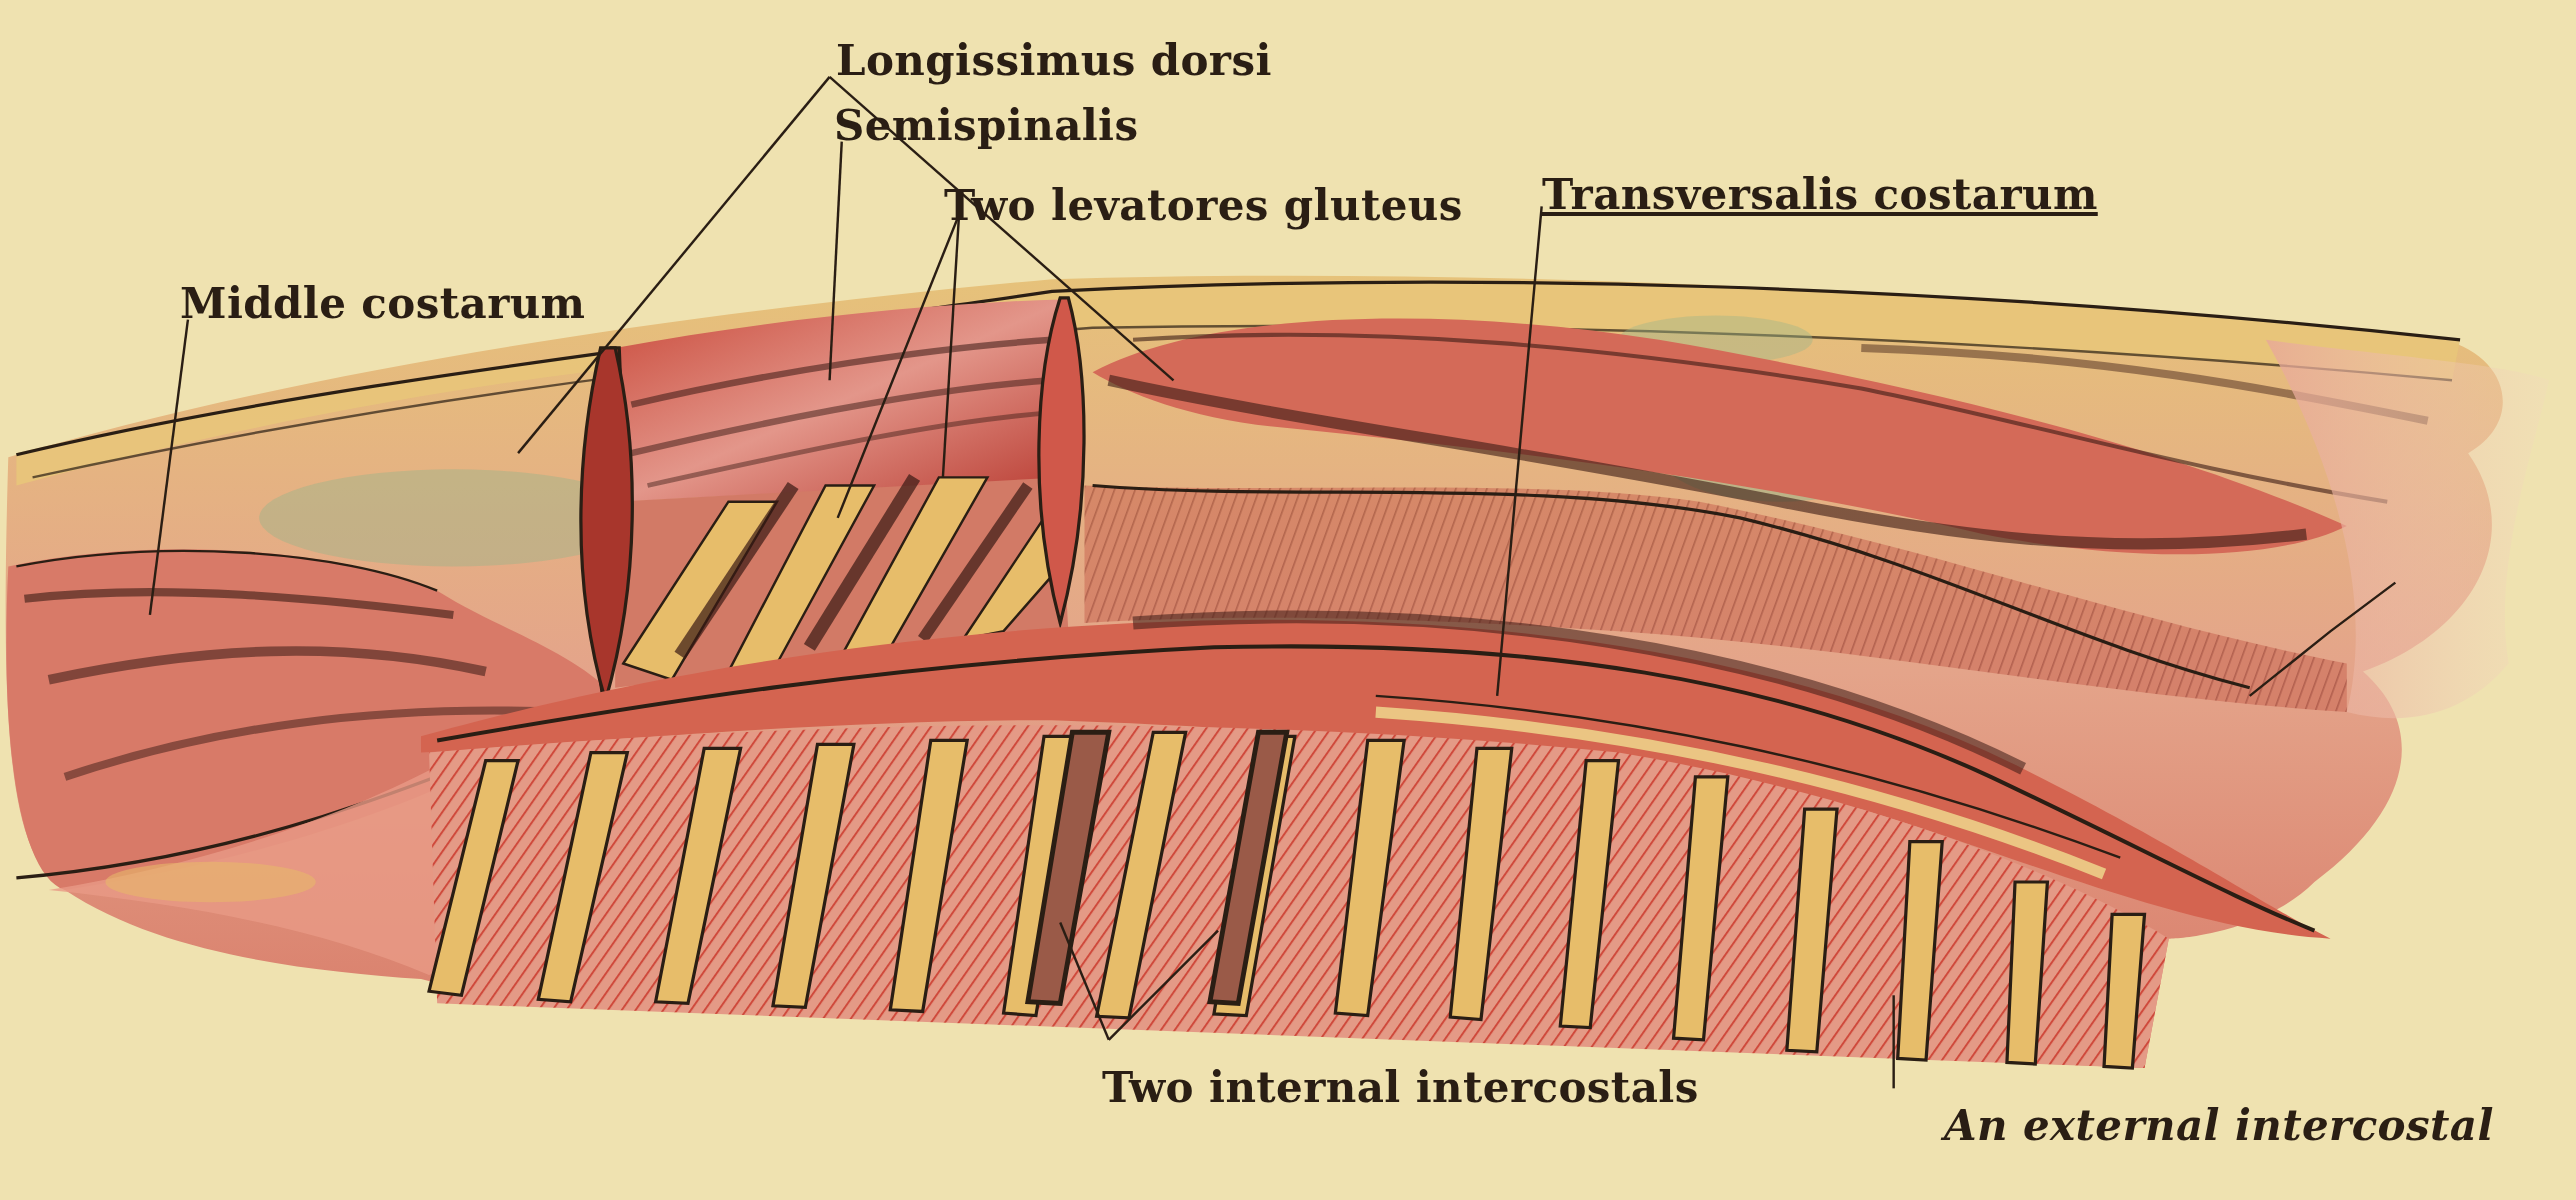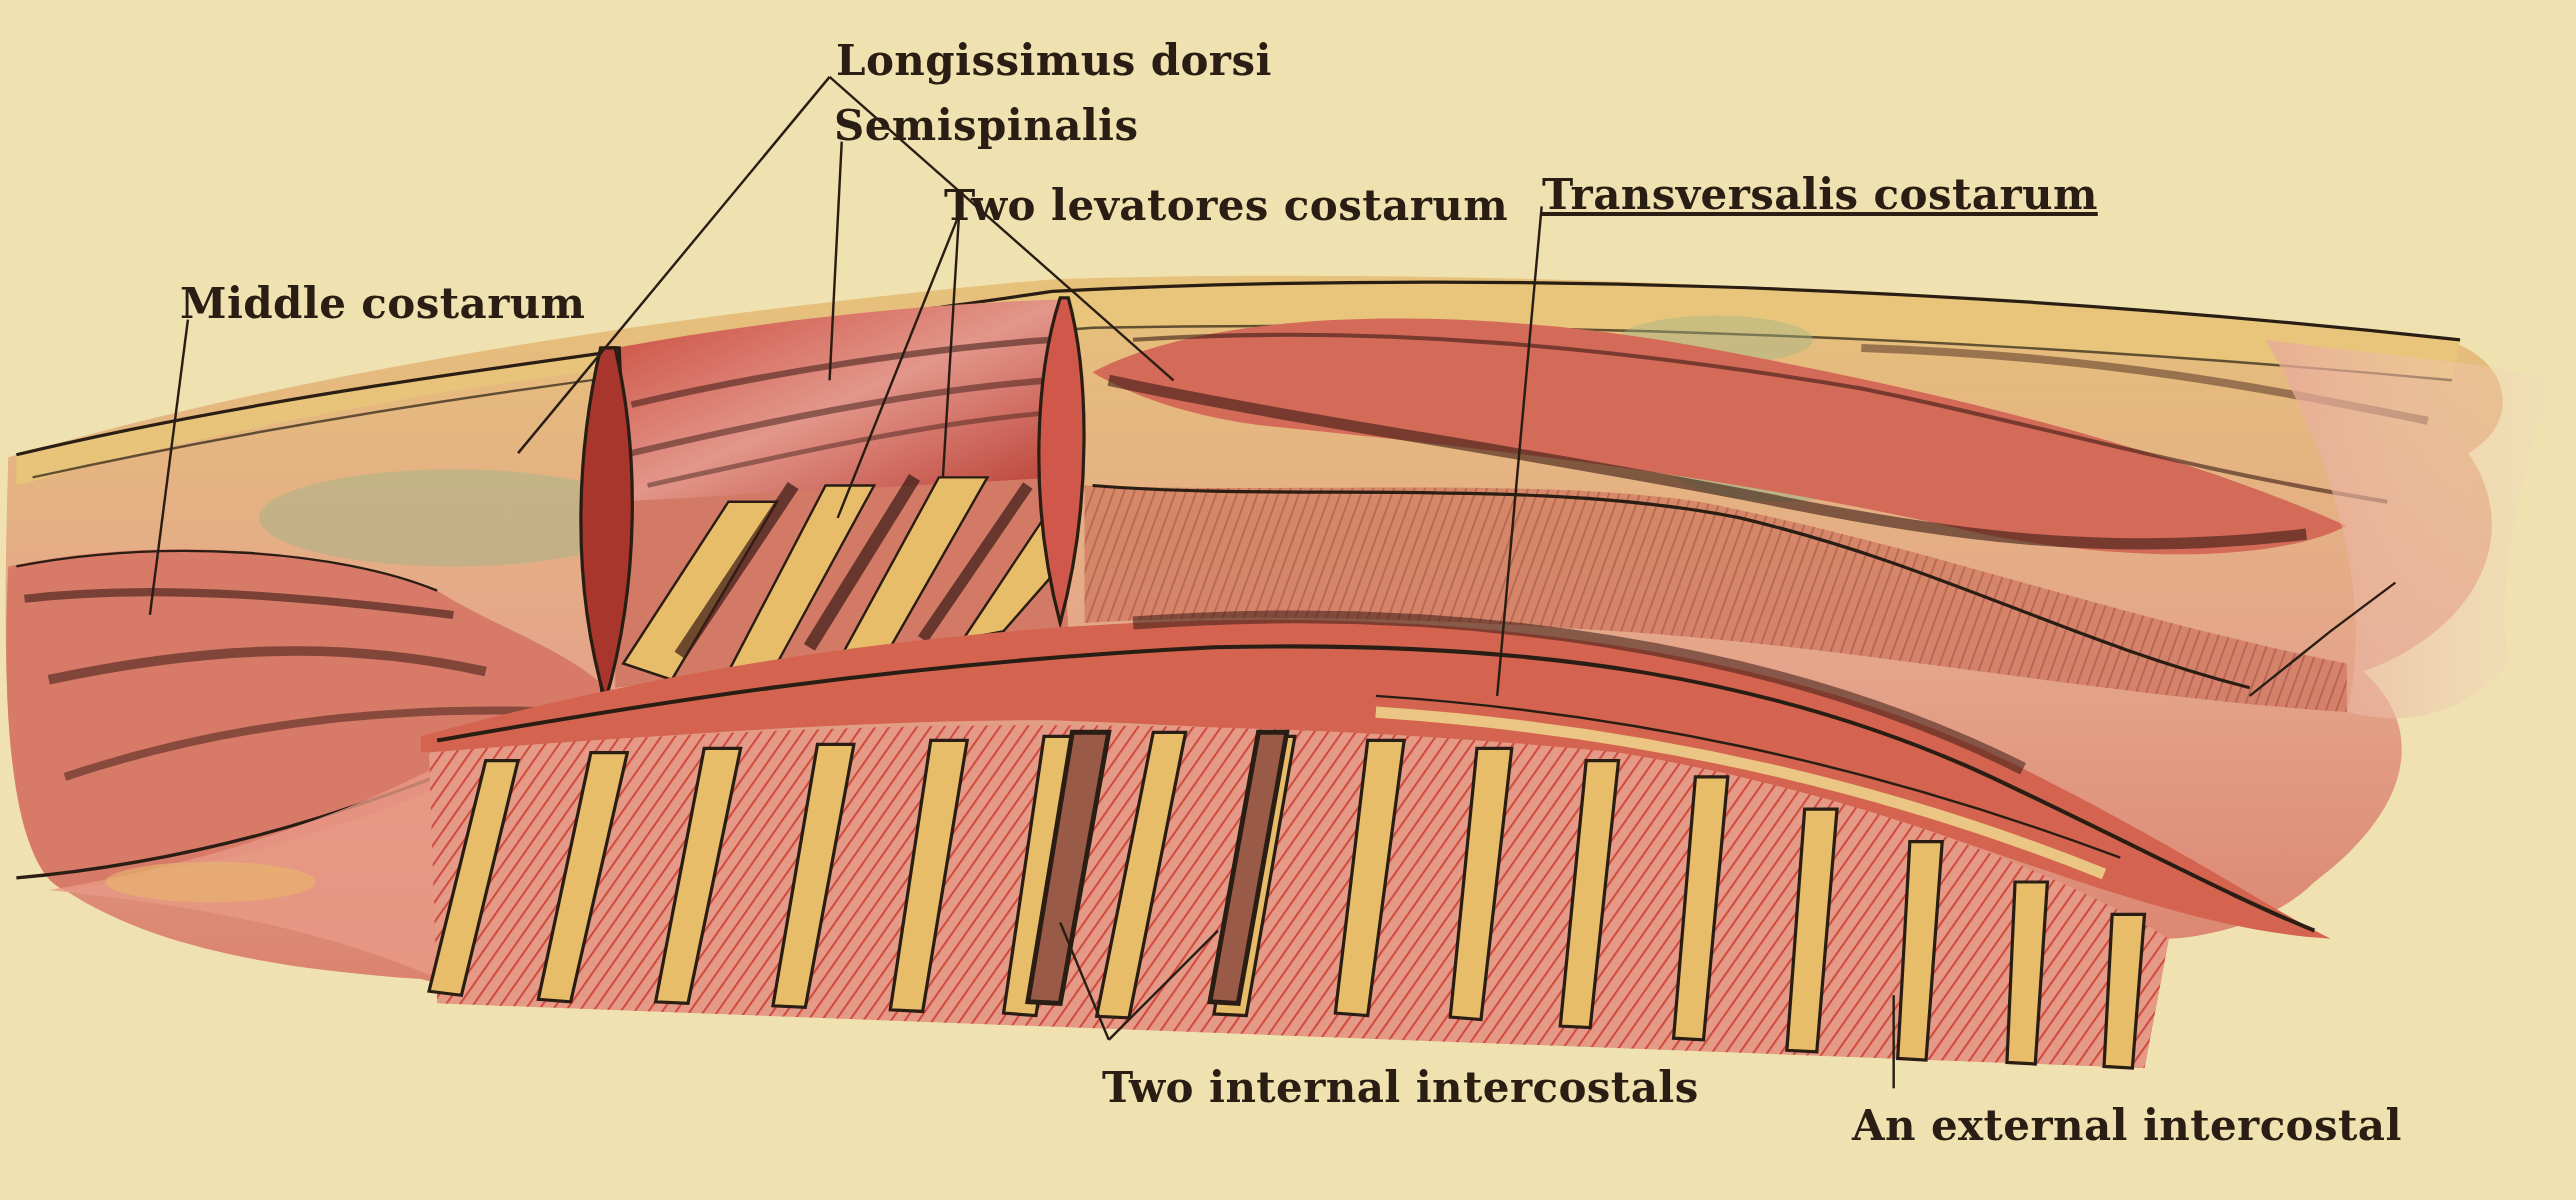--- a/index.html
+++ b/index.html
@@ -157,18 +157,18 @@
     <path d="M1905,255 L1850,860"></path>
     <path d="M232,395 L185,760"></path>
     <path d="M1370,1285 L1310,1140"></path>
     <path d="M1370,1285 L1505,1150"></path>
     <path d="M2340,1345 L2340,1230"></path>
   </g>
 </svg>
 
 <div class="label" style="left:836px; top:40px;">Longissimus dorsi</div>
 <div class="label" style="left:834px; top:105px;text-align:center;">Semispinalis</div>
-<div class="label" style="left:944px; top:185px;">Two levatores costarum</div>
+<div class="label" style="left:944px; top:185px;">Two levatores gluteus</div>
 <div class="label" style="left:1542px; top:174px;text-decoration:underline;">Transversalis costarum</div>
 <div class="label" style="left:180px; top:283px;">Middle costarum</div>
 <div class="label" style="left:1102px; top:1067px;">Two internal intercostals</div>
-<div class="label" style="left:1852px; top:1105px;">An external intercostal</div>
+<div class="label" style="left:1944px; top:1105px;font-style:italic;">An external intercostal</div>
 
 
 </body></html>

